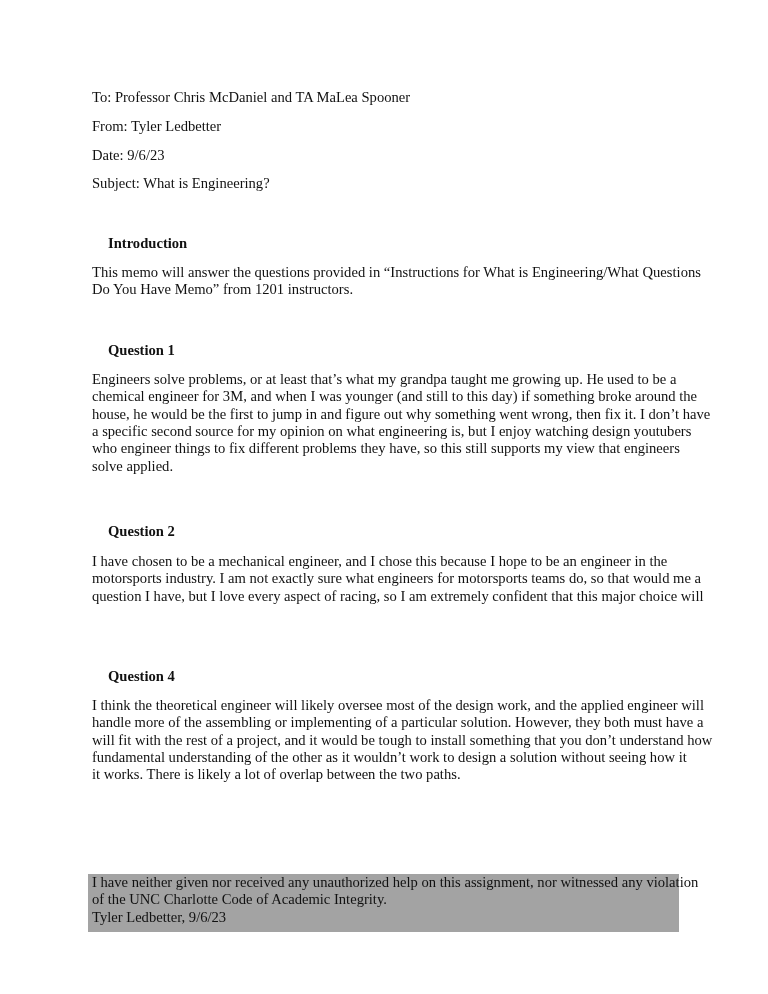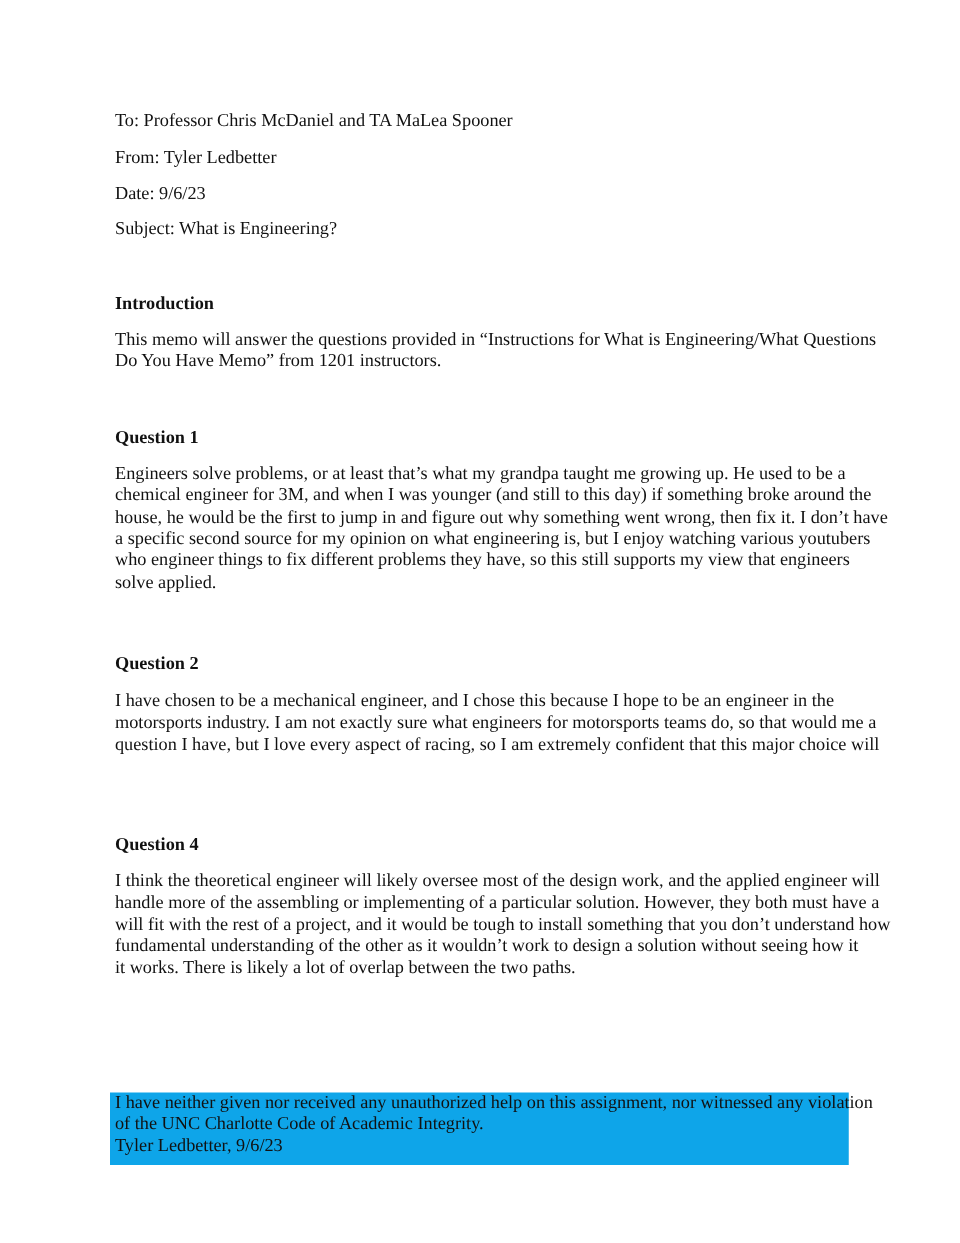--- a/index.html
+++ b/index.html
@@ -5,26 +5,26 @@
   html, body { margin: 0; padding: 0; }
   body {
     width: 768px; height: 994px; background: #ffffff; position: relative; overflow: hidden;
     font-family: "Liberation Serif", "DejaVu Serif", serif; color: #111111;
   }
   .page { position: absolute; left: 0; top: 0; width: 612px; height: 994px; }
   .line {
     position: absolute; left: 92px; white-space: nowrap;
     font-size: 14.6px; line-height: 17.3px; height: 17.3px;
   }
-  .heading { font-weight: bold; }
+  .heading { font-weight: bold; margin-left: 16px; }
   .para { position: absolute; left: 92px; }
   .para .pl { display: block; white-space: nowrap; font-size: 14.6px; line-height: 17.35px; height: 17.35px; }
   .cert-box {
     position: absolute; left: 88px; top: 874px; width: 591px; height: 58px;
-    background: #0ea5e9;
+    background: #a3a3a3;
   }
   .cert-box .pl { display: block; white-space: nowrap; font-size: 14.6px; line-height: 17.35px; height: 17.35px; padding-left: 4px; }
   .cert-inner { position: absolute; top: 0px; left: 0; }
 </style>
 </head>
 <body>
 
 <div class="page">
 
   <div class="line" style="top:89px">To: Professor Chris McDaniel and TA MaLea Spooner</div>
@@ -36,21 +36,21 @@
   <div class="para" style="top:264px">
     <span class="pl">This memo will answer the questions provided in “Instructions for What is Engineering/What Questions</span>
     <span class="pl">Do You Have Memo” from 1201 instructors.</span>
   </div>
 
   <div class="line heading" style="top:342px">Question 1</div>
   <div class="para" style="top:371px">
     <span class="pl">Engineers solve problems, or at least that’s what my grandpa taught me growing up. He used to be a</span>
     <span class="pl">chemical engineer for 3M, and when I was younger (and still to this day) if something broke around the</span>
     <span class="pl">house, he would be the first to jump in and figure out why something went wrong, then fix it. I don’t have</span>
-    <span class="pl">a specific second source for my opinion on what engineering is, but I enjoy watching various youtubers</span>
+    <span class="pl">a specific second source for my opinion on what engineering is, but I enjoy watching design youtubers</span>
     <span class="pl">who engineer things to fix different problems they have, so this still supports my view that engineers</span>
     <span class="pl">solve applied.</span>
   </div>
 
   <div class="line heading" style="top:523px">Question 2</div>
   <div class="para" style="top:553px">
     <span class="pl">I have chosen to be a mechanical engineer, and I chose this because I hope to be an engineer in the</span>
     <span class="pl">motorsports industry. I am not exactly sure what engineers for motorsports teams do, so that would me a</span>
     <span class="pl">question I have, but I love every aspect of racing, so I am extremely confident that this major choice will</span>
   </div>

